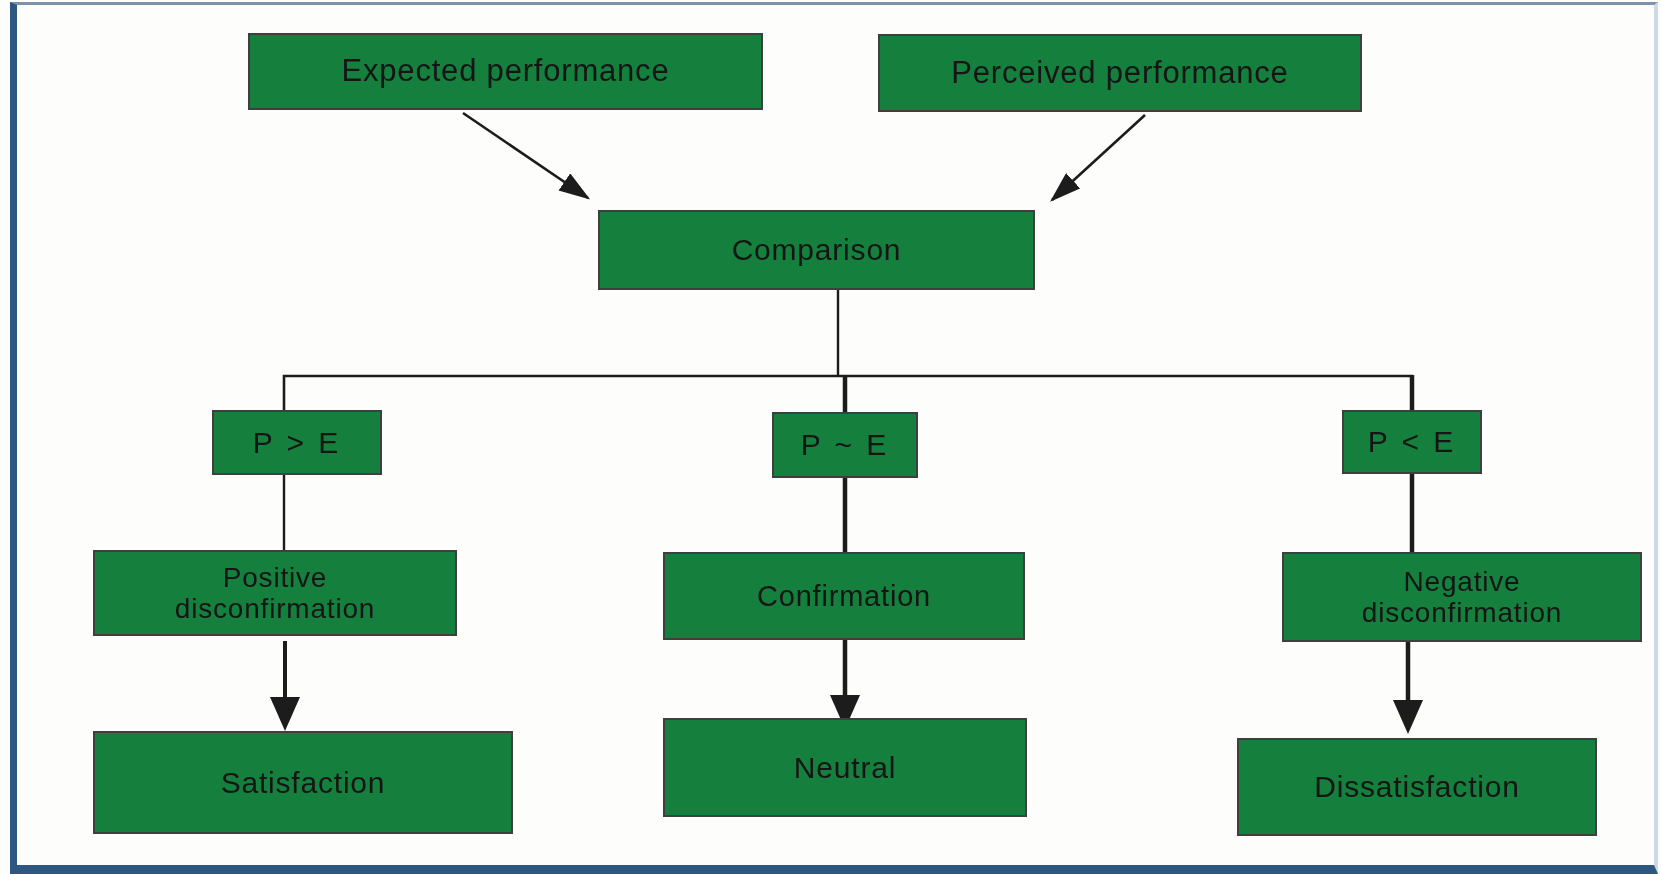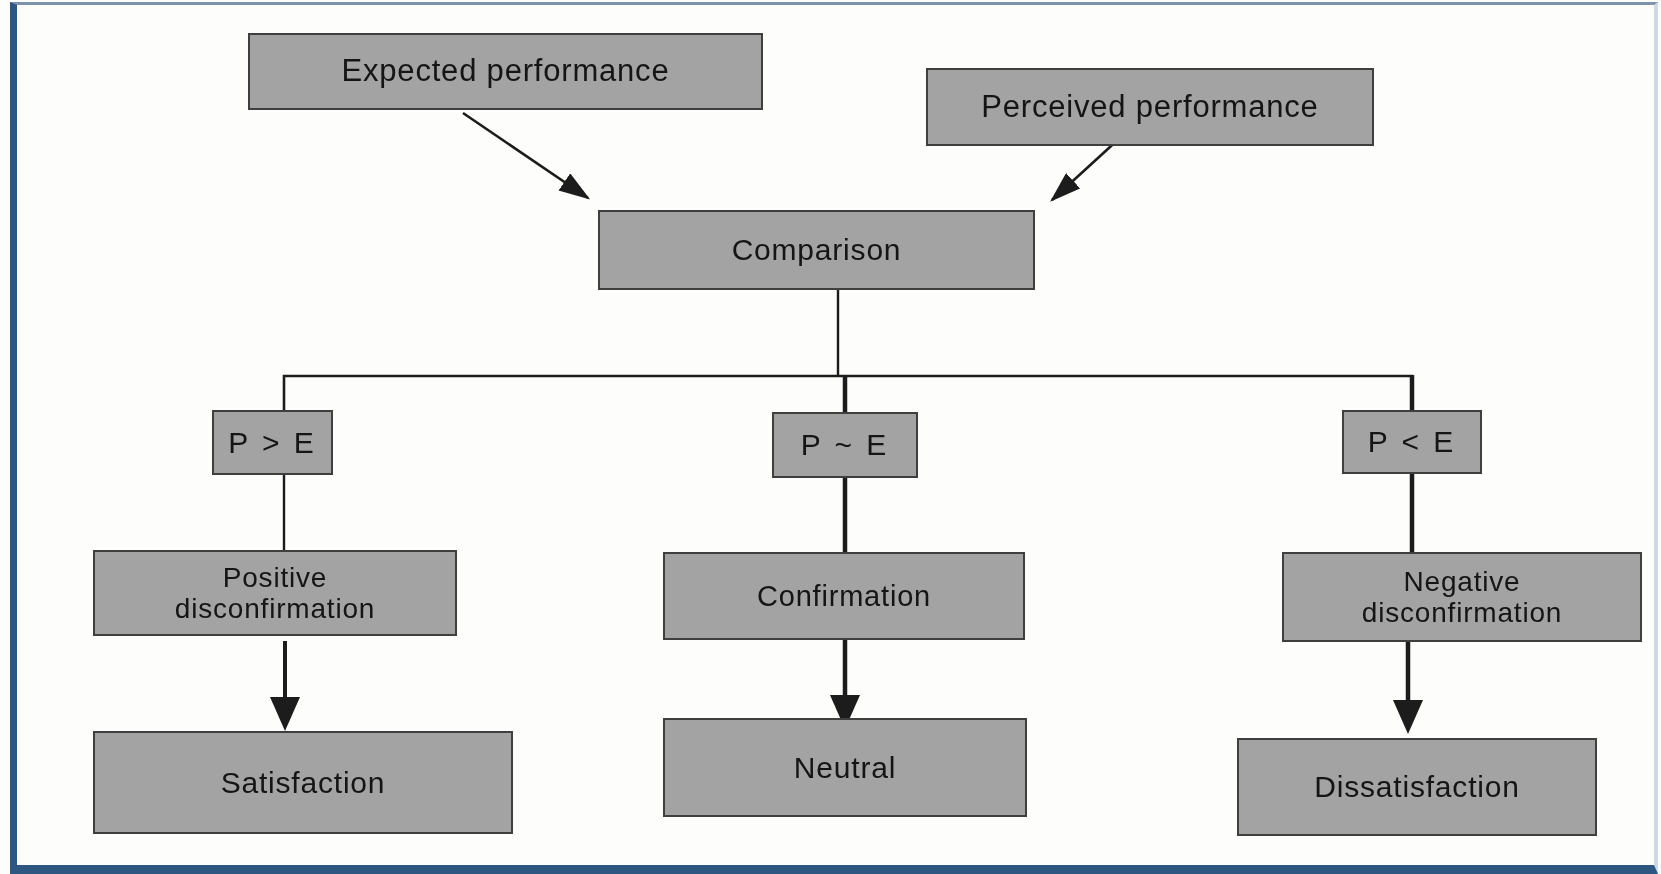--- a/index.html
+++ b/index.html
@@ -18,32 +18,32 @@
     border-width:3px 4px 9px 7px;
     border-color:var(--frame-top,#7d92ab) var(--frame-right,#cdd9e7) var(--frame,#2d5681) var(--frame,#2d5681);
     pointer-events:none;
   }
   .wires{position:absolute;left:0;top:0;width:1661px;height:874px;}
   .wires line{stroke:var(--line,#1c1c1c);}
   .wires polygon, .wires .ah{fill:var(--line,#1c1c1c);}
   .box{
     position:absolute;
     box-sizing:border-box;
-    background:#a3a3a3;
+    background:#15803d;
     border:2px solid var(--box-border,#3f3f3f);
     display:flex;align-items:center;justify-content:center;
     text-align:center;
     letter-spacing:0.8px;
     line-height:1.12;
   }
   .box span{display:inline-block;}
   #b-expected       {left:248px;  top:33px;  width:515px; height:77px; font-size:31px;}
-  #b-perceived      {left:926px;  top:34px;  width:448px; height:78px; font-size:31px;margin-top:34px;}
+  #b-perceived      {left:878px;  top:34px;  width:484px; height:78px; font-size:31px;}
   #b-comparison     {left:598px;  top:210px; width:437px; height:80px; font-size:30px;}
-  #b-pgt            {left:212px;  top:410px; width:121px; height:65px; font-size:30px; letter-spacing:3px;}
+  #b-pgt            {left:212px;  top:410px; width:170px; height:65px; font-size:30px; letter-spacing:3px;}
   #b-psim           {left:772px;  top:412px; width:146px; height:66px; font-size:30px; letter-spacing:3px;text-align:center;}
   #b-plt            {left:1342px; top:410px; width:140px; height:64px; font-size:30px; letter-spacing:3px;}
   #b-positive       {left:93px;   top:550px; width:364px; height:86px; font-size:28px;}
   #b-confirm        {left:663px;  top:552px; width:362px; height:88px; font-size:29px;}
   #b-negative       {left:1238px; top:552px; width:360px; height:90px; font-size:28px;margin-left:44px;}
   #b-satisfaction   {left:93px;   top:731px; width:420px; height:103px; font-size:30px;}
   #b-neutral        {left:663px;  top:718px; width:364px; height:99px;  font-size:30px;}
   #b-dissatisfaction{left:1237px; top:738px; width:360px; height:98px;  font-size:30px;}
   
   #b-positive span, #b-negative span{max-width:280px;}

